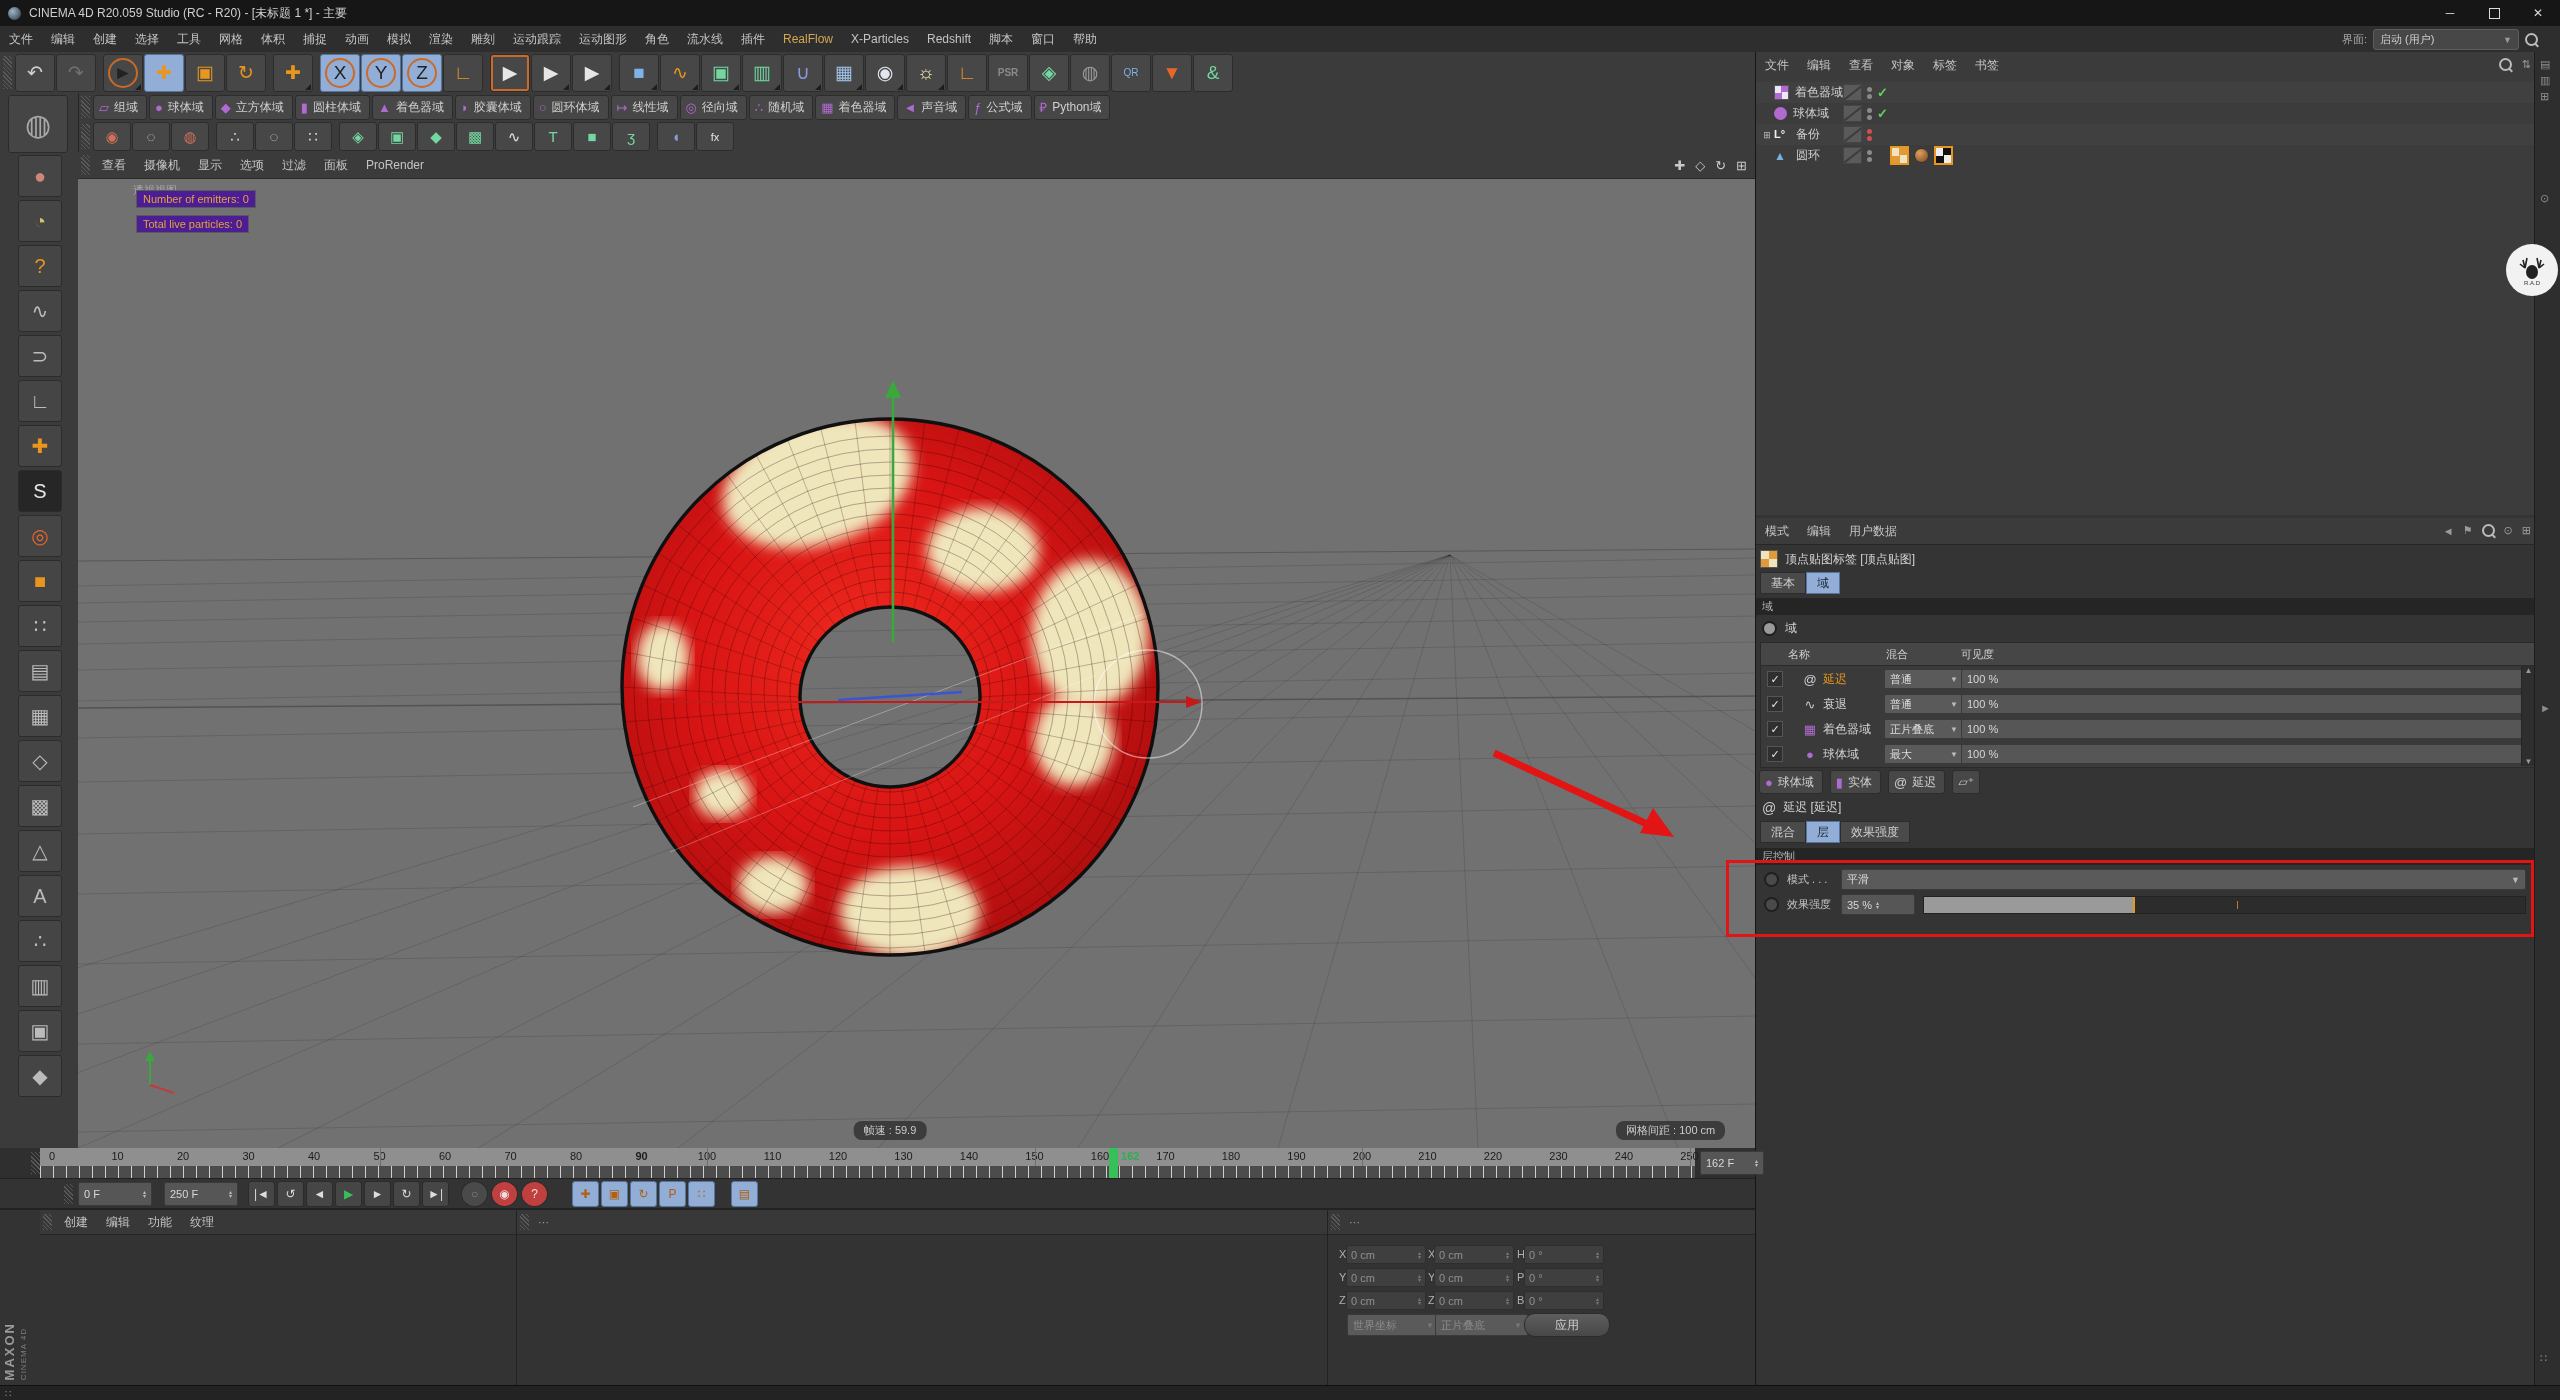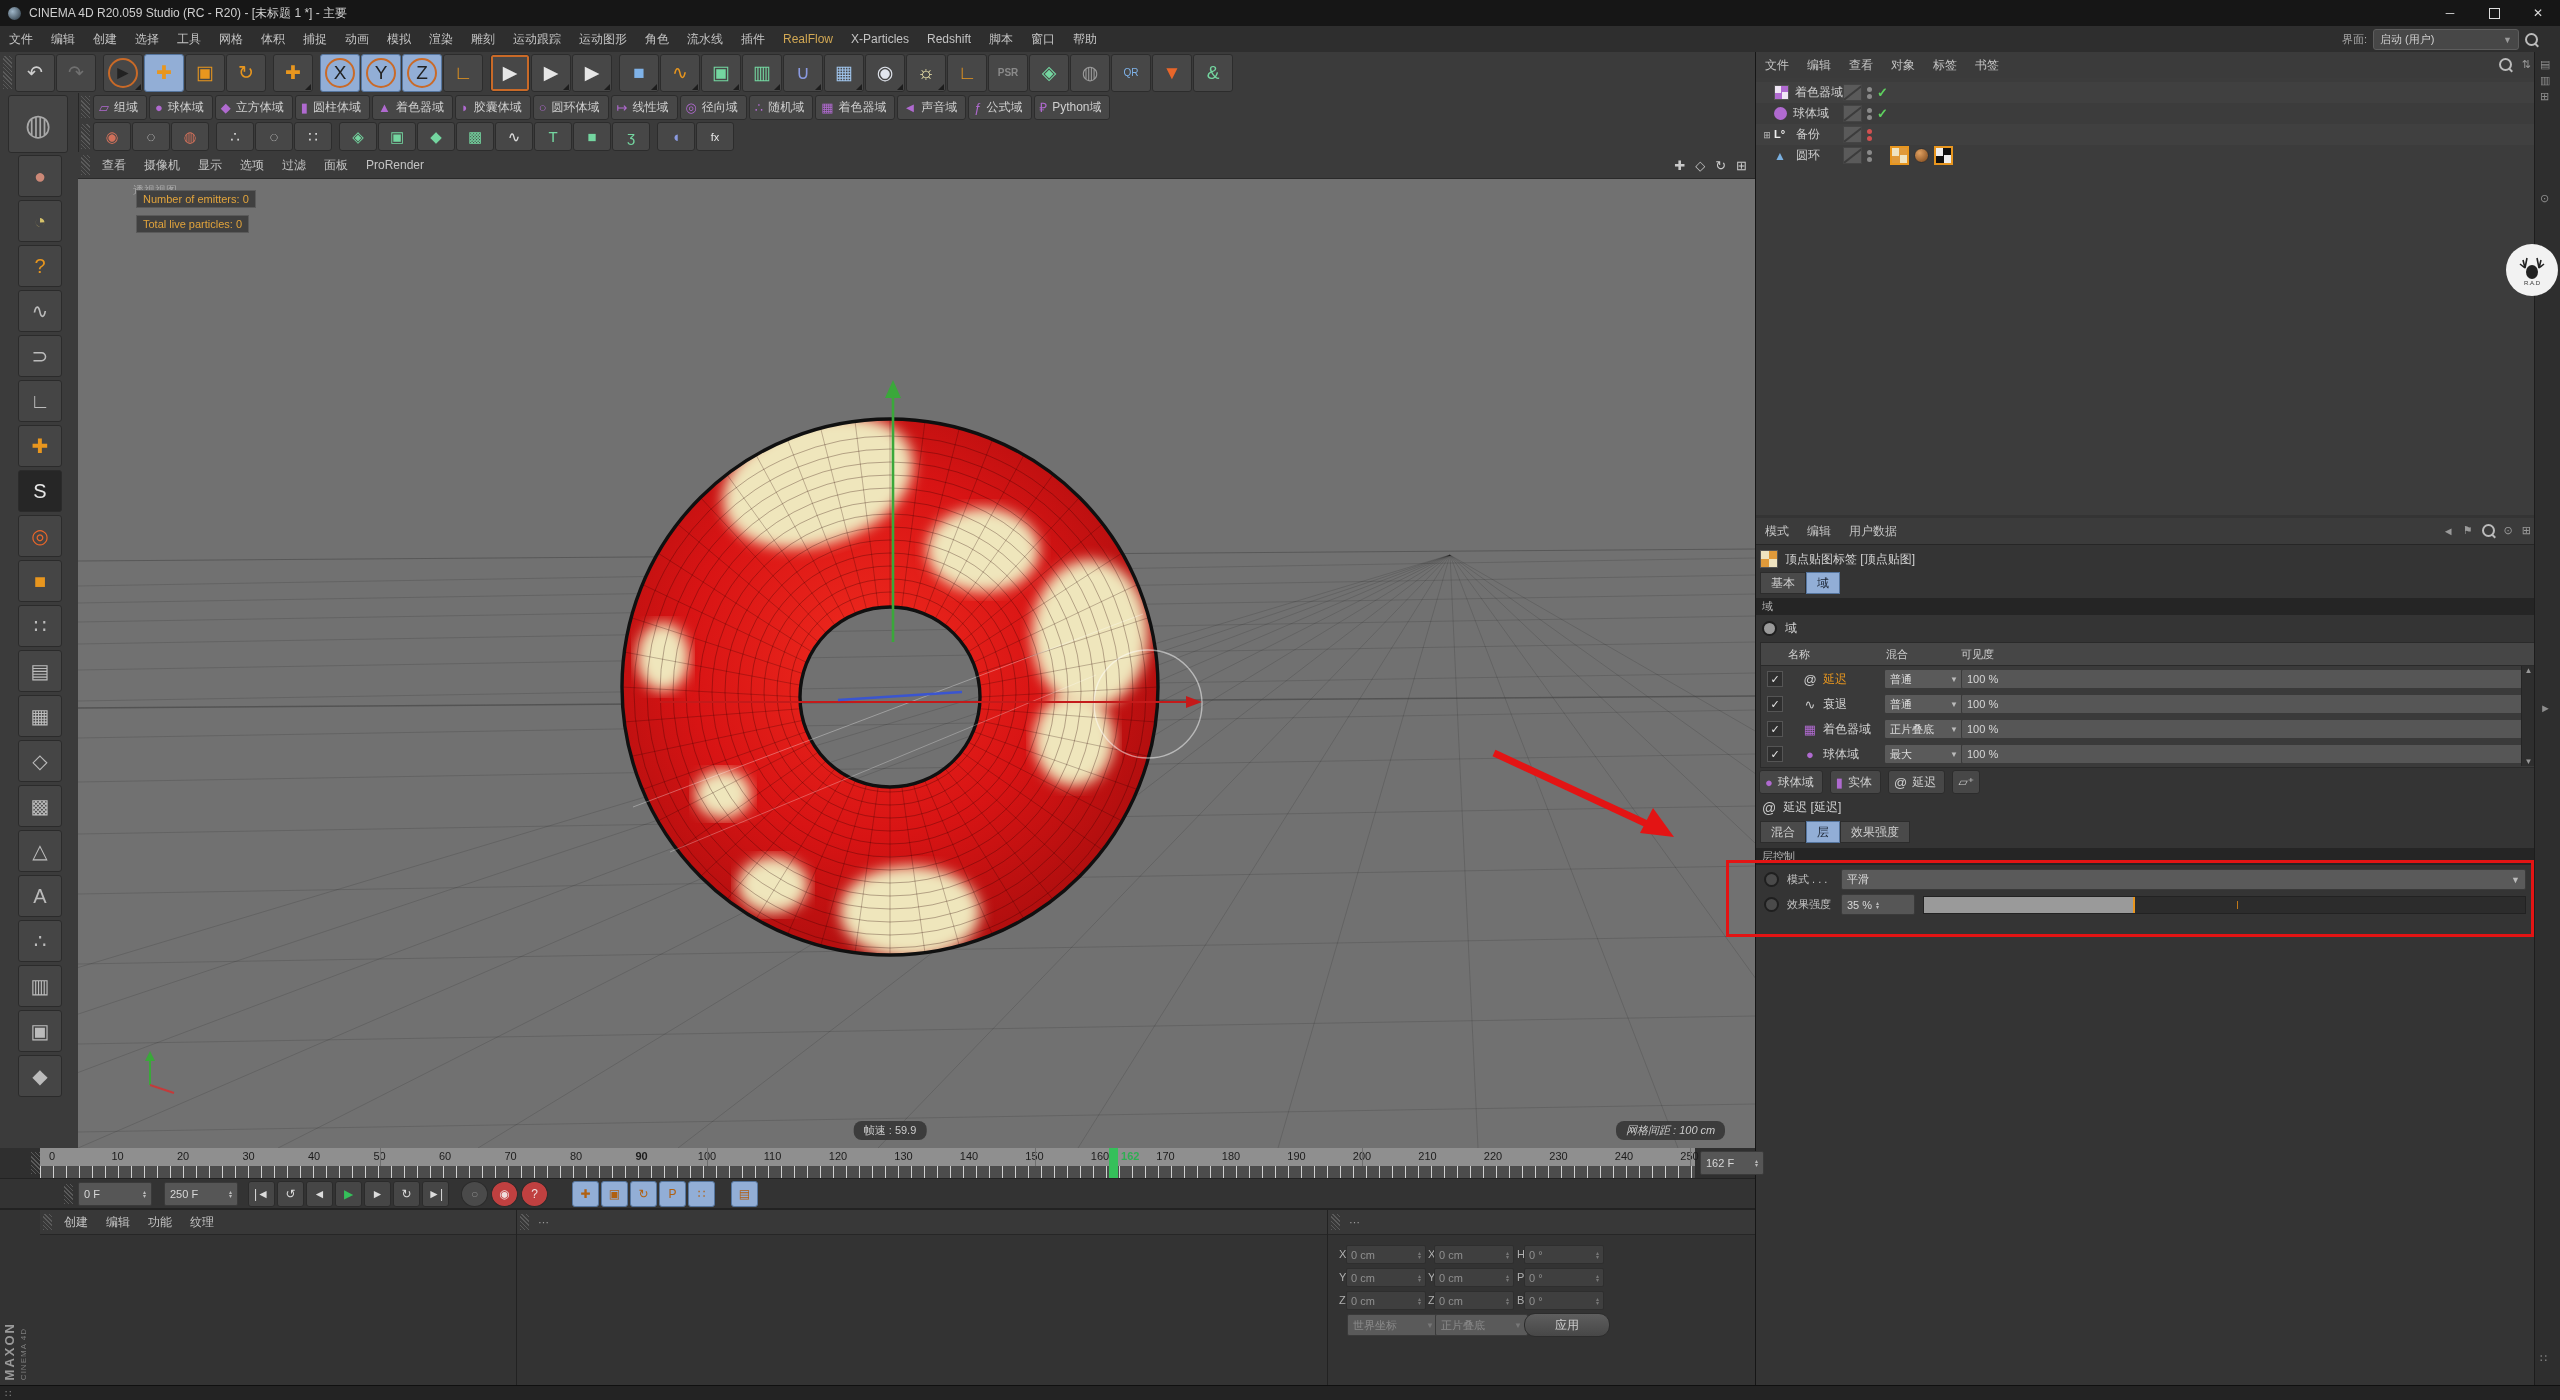--- a/index.html
+++ b/index.html
@@ -39,21 +39,21 @@
   
   #palette{left:0;top:93px;width:78px;height:1055px;background:#3b3b3b;border-right:1px solid #262626;}
   .pal{position:absolute;left:18px;width:42px;height:40px;background:#454545;border:1px solid #2b2b2b;border-radius:3px;
        display:flex;align-items:center;justify-content:center;font-size:20px;}
   
   #viewport{left:78px;top:152px;width:1677px;height:996px;background:#717171;border:0;overflow:hidden;}
   #vpmenu{position:absolute;left:0;top:0;width:1677px;height:26px;background:#3b3b3b;border-bottom:1px solid #2a2a2a;
           display:flex;align-items:center;}
   #vp-right-icons{position:absolute;right:8px;top:0;height:26px;display:flex;align-items:center;gap:10px;color:#c9c9c9;font-size:13px;}
   #vp-label{position:absolute;left:55px;top:31px;font-size:11px;color:#a9a9a9;}
-  .tip{position:absolute;background:#404040;border:1px solid #5a5a5a;color:#e2a43c;font-size:11px;padding:2px 6px;}
+  .tip{position:absolute;background:#4c1d95;border:1px solid #5a5a5a;color:#e2a43c;font-size:11px;padding:2px 6px;}
   .pill{position:absolute;background:rgba(50,50,50,.85);border-radius:8px;color:#cccccc;font-size:11px;padding:2px 10px;}
   
   #rightpanel{left:1755px;top:52px;width:805px;height:1333px;background:#343434;border-left:1px solid #161616;}
   #om-menu,#am-menu{position:absolute;left:0;width:779px;height:26px;background:#3b3b3b;border-bottom:1px solid #262626;
           display:flex;align-items:center;}
   #om-list{position:absolute;left:0;top:26px;width:779px;height:437px;background:#3c3c3c;}
   .omrow{position:absolute;left:0;width:779px;height:21px;display:flex;align-items:center;}
   .omrow:nth-child(odd){background:#404040;}
   .om-name{font-size:12px;color:#cfcfcf;}
   .slashbox{width:17px;height:15px;background:#5a5a5a;border:1px solid #444;position:relative;overflow:hidden;}
@@ -599,21 +599,21 @@
   <div id="vp-right-icons">
     <span>✚</span>
     <span>◇</span>
     <span>↻</span>
     <span>⊞</span>
   </div>
   <div id="vp-label">透视视图</div>
   <div class="tip" style="left:58px;top:38px;">Number of emitters: 0</div>
   <div class="tip" style="left:58px;top:63px;">Total live particles: 0</div>
   <div class="pill" style="left:812px;top:969px;transform:translateX(-50%);">帧速 : 59.9</div>
-  <div class="pill" style="left:1538px;top:969px;font-style:italic;">网格间距 : 100 cm</div>
+  <div class="pill" style="left:1538px;top:969px;">网格间距 : 100 cm</div>
 </div>
 
 <div class="abs" id="rightpanel">
   <div id="om-menu" style="top:0;">
       <span class="menu-item">文件</span>
       <span class="menu-item">编辑</span>
       <span class="menu-item">查看</span>
       <span class="menu-item">对象</span>
       <span class="menu-item">标签</span>
       <span class="menu-item">书签</span>

